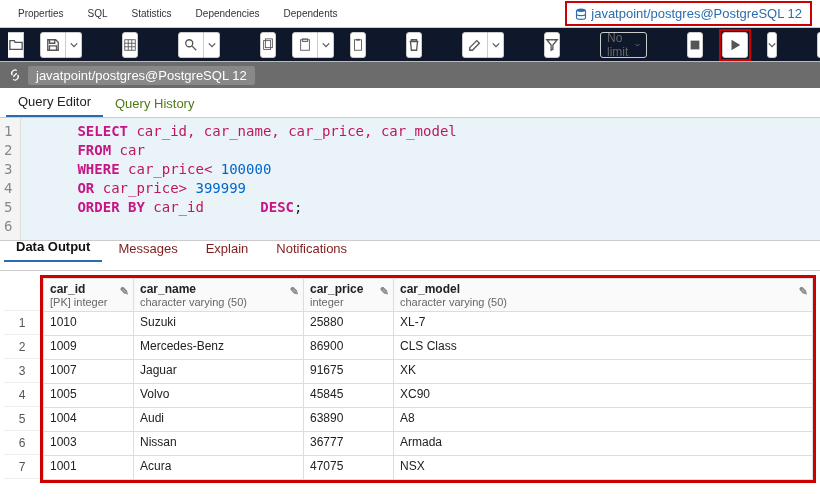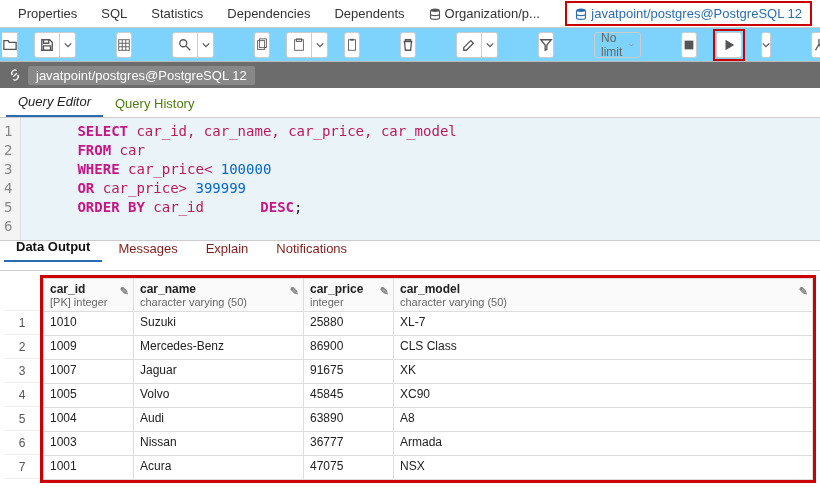--- a/index.html
+++ b/index.html
@@ -1,42 +1,42 @@
 <!DOCTYPE html>
 <html><head>
 <meta charset="utf-8">
 <style>
 * { box-sizing: border-box; margin: 0; padding: 0; }
 body { font-family: -apple-system, BlinkMacSystemFont, "Segoe UI", Arial, sans-serif; font-size: 13px; color: #222; background: #fff; width: 820px; height: 501px; overflow: hidden; }
 
 
 .tabs { display: flex; align-items: center; height: 28px; border-bottom: 1px solid #ccc; padding: 0 8px; gap: 4px; }
-.tab { padding: 5px 10px; cursor: pointer; font-size: 13px; color: #333; white-space: nowrap; }
+.tab { padding: 5px 10px; cursor: pointer; font-size: 10px; color: #333; white-space: nowrap; }
 .conn-tab { display: flex; align-items: center; gap: 4px; padding: 3px 8px; border: 2px solid #c00; color: #2b6cb0; font-size: 13px; }
 .tabs-spacer { flex: 1; }
 
 
-.toolbar { display: flex; align-items: center; height: 34px; border-bottom: 1px solid #bbb; padding: 0 2px; gap: 16px; background: #7dd3fc; }
+.toolbar { display: flex; align-items: center; height: 34px; border-bottom: 1px solid #bbb; padding: 0 8px; gap: 16px; background: #0f172a; }
 .tb-btn { display: flex; align-items: center; justify-content: center; width: 26px; height: 26px; border: 1px solid #ccc; border-radius: 3px; background: #fff; cursor: pointer; color: #555; }
 .tb-sep { width: 1px; height: 22px; background: #ddd; margin: 0 4px; }
 .tb-dd { display: flex; align-items: center; height: 26px; border: 1px solid #ccc; border-radius: 3px; padding: 0 6px; gap: 4px; font-size: 12px; color: #666; cursor: pointer; }
 .tb-split { display: flex; }
 .tb-split .tb-btn:first-child { border-top-right-radius: 0; border-bottom-right-radius: 0; }
 .tb-split .tb-btn:last-child { border-top-left-radius: 0; border-bottom-left-radius: 0; border-left: none; width: 16px; }
 .play-box { border: 2px solid #c00; padding: 1px; }
 
 
 .crumb { display: flex; align-items: center; height: 26px; background: #6c6c6c; color: #fff; padding: 0 8px; gap: 6px; font-size: 13px; }
 .crumb .link-icon { color: #fff; }
 .crumb .path { background: #888; padding: 2px 8px; border-radius: 2px; }
 
 
 .subtabs { display: flex; height: 30px; border-bottom: 1px solid #ccc; padding: 0 6px; align-items: flex-end; font-size: 13px; }
 .subtab { padding: 6px 12px; color: #4d7c0f; cursor: pointer; }
-.subtab.active { color: #222; border-bottom: 2px solid #2b6cb0; font-weight: 500; font-style: italic; }
+.subtab.active { color: #222; border-bottom: 2px solid #2b6cb0; font-weight: 500; }
 
 
 .editor { display: flex; font-family: Consolas, Menlo, monospace; font-size: 14px; background: #eaf3f8; border-bottom: 1px solid #ccc; }
 .gutter { background: #f4f4f4; color: #888; text-align: right; padding: 4px 8px 4px 4px; border-right: 1px solid #ddd; }
 .gutter div { height: 19px; line-height: 19px; }
 .code { padding: 4px 8px; flex: 1; }
 .code div { height: 19px; line-height: 19px; white-space: pre; }
 .kw { color: #c71585; font-weight: bold; margin-left: 48px; }
 .num { color: #0066cc; }
 .id { color: #be185d; }
@@ -65,30 +65,20 @@
 </style>
 </head>
 <body>
 
 <div class="tabs">
   <div class="tab">Properties</div>
   <div class="tab">SQL</div>
   <div class="tab">Statistics</div>
   <div class="tab">Dependencies</div>
   <div class="tab">Dependents</div>
-  <div class="tab" style="display:flex;align-items:center;gap:4px;">
-    <span>
-      <svg width="12" height="12" viewBox="0 0 16 16">
-          <ellipse cx="8" cy="3" rx="6" ry="2.2" fill="#555"></ellipse>
-          <path d="M2 3v10c0 1.2 2.7 2.2 6 2.2s6-1 6-2.2V3" fill="none" stroke="#555" stroke-width="1.5"></path>
-          <path d="M2 8c0 1.2 2.7 2.2 6 2.2s6-1 6-2.2" fill="none" stroke="#555" stroke-width="1.5"></path>
-        </svg>
-    </span>
-    <span>Organization/p...</span>
-  </div>
   <div class="tabs-spacer"></div>
   <div class="conn-tab">
     <span>
       <svg width="12" height="12" viewBox="0 0 16 16">
           <ellipse cx="8" cy="3" rx="6" ry="2.2" fill="#2b6cb0"></ellipse>
           <path d="M2 3v10c0 1.2 2.7 2.2 6 2.2s6-1 6-2.2V3" fill="none" stroke="#2b6cb0" stroke-width="1.5"></path>
           <path d="M2 8c0 1.2 2.7 2.2 6 2.2s6-1 6-2.2" fill="none" stroke="#2b6cb0" stroke-width="1.5"></path>
         </svg>
     </span>
     <span>javatpoint/postgres@PostgreSQL 12</span>

